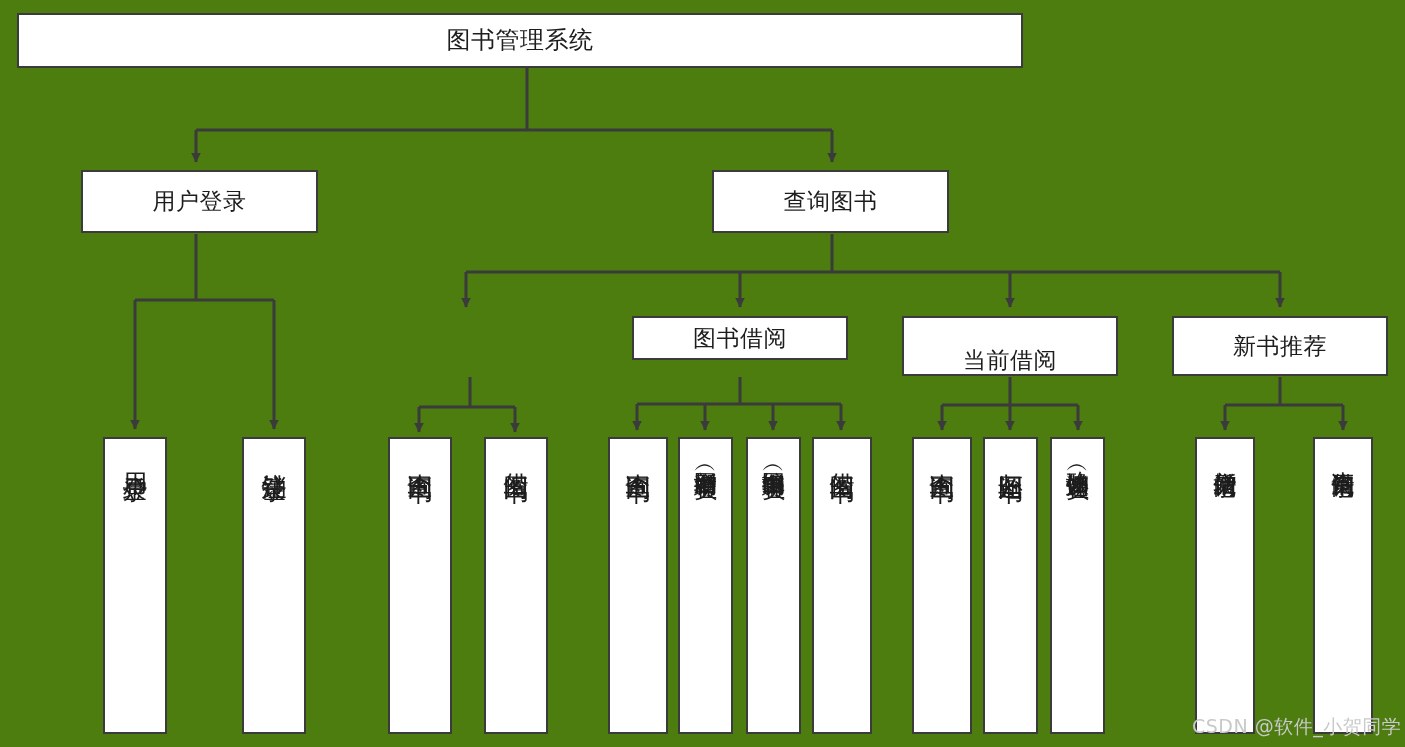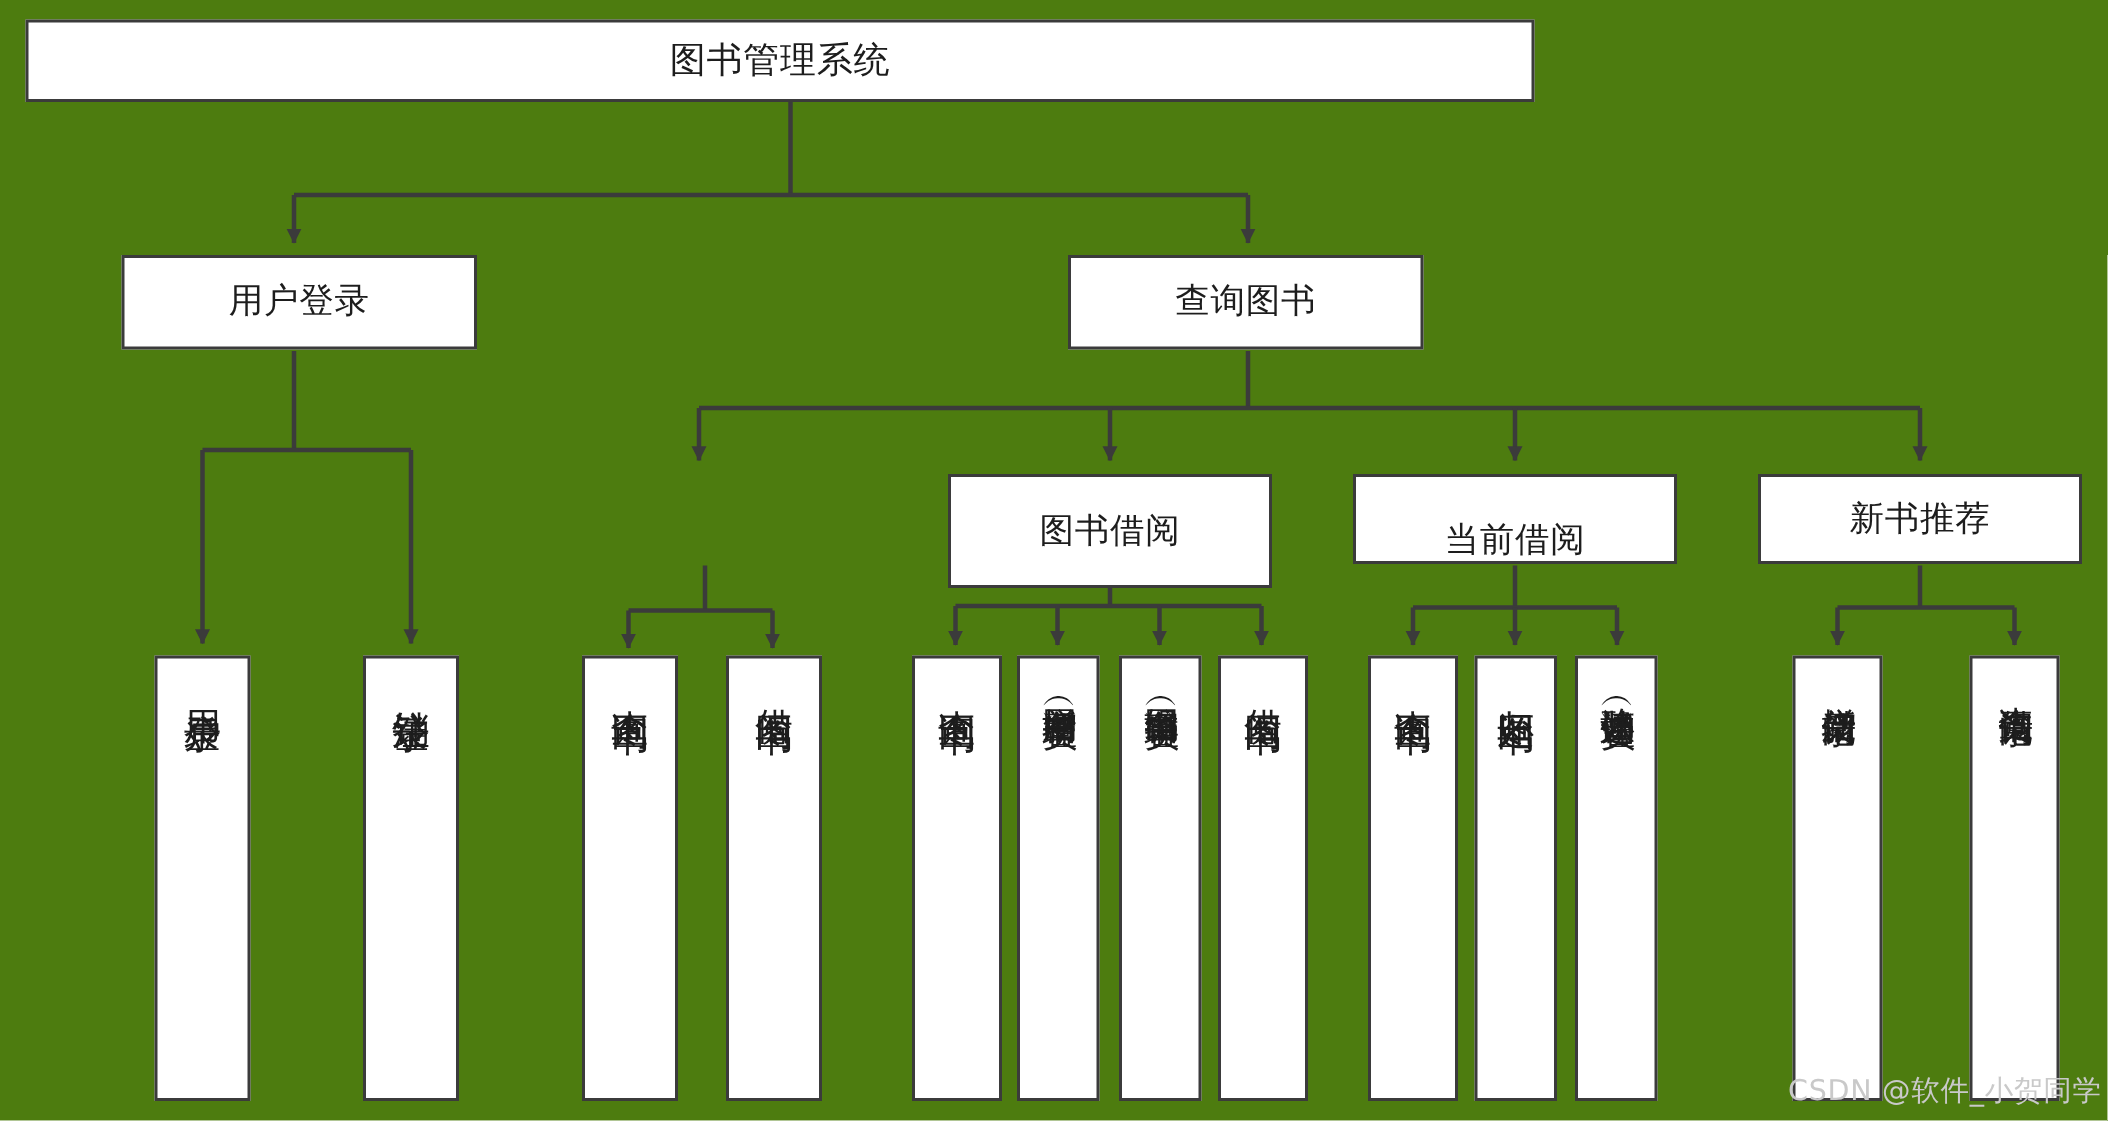--- a/index.html
+++ b/index.html
@@ -138,21 +138,21 @@
     <span class="node-label">图书管理系统</span>
   </div>
 
   <div class="node horiz" style="left:81px; top:170px; width:237px; height:63px;">
     <span class="node-label">用户登录</span>
   </div>
   <div class="node horiz" style="left:712px; top:170px; width:237px; height:63px;">
     <span class="node-label">查询图书</span>
   </div>
 
-  <div class="node horiz" style="left:632px; top:316px; width:216px; height:76px;">
+  <div class="node horiz" style="left:632px; top:316px; width:216px; height:44px;">
     <span class="node-label">图书借阅</span>
   </div>
   <div class="node horiz" style="left:902px; top:316px; width:216px; height:60px;align-items:flex-end;">
     <span class="node-label">当前借阅</span>
   </div>
   <div class="node horiz" style="left:1172px; top:316px; width:216px; height:60px;">
     <span class="node-label">新书推荐</span>
   </div>
 
   <div class="node vert" style="left:103px; top:437px; width:64px; height:297px;">

